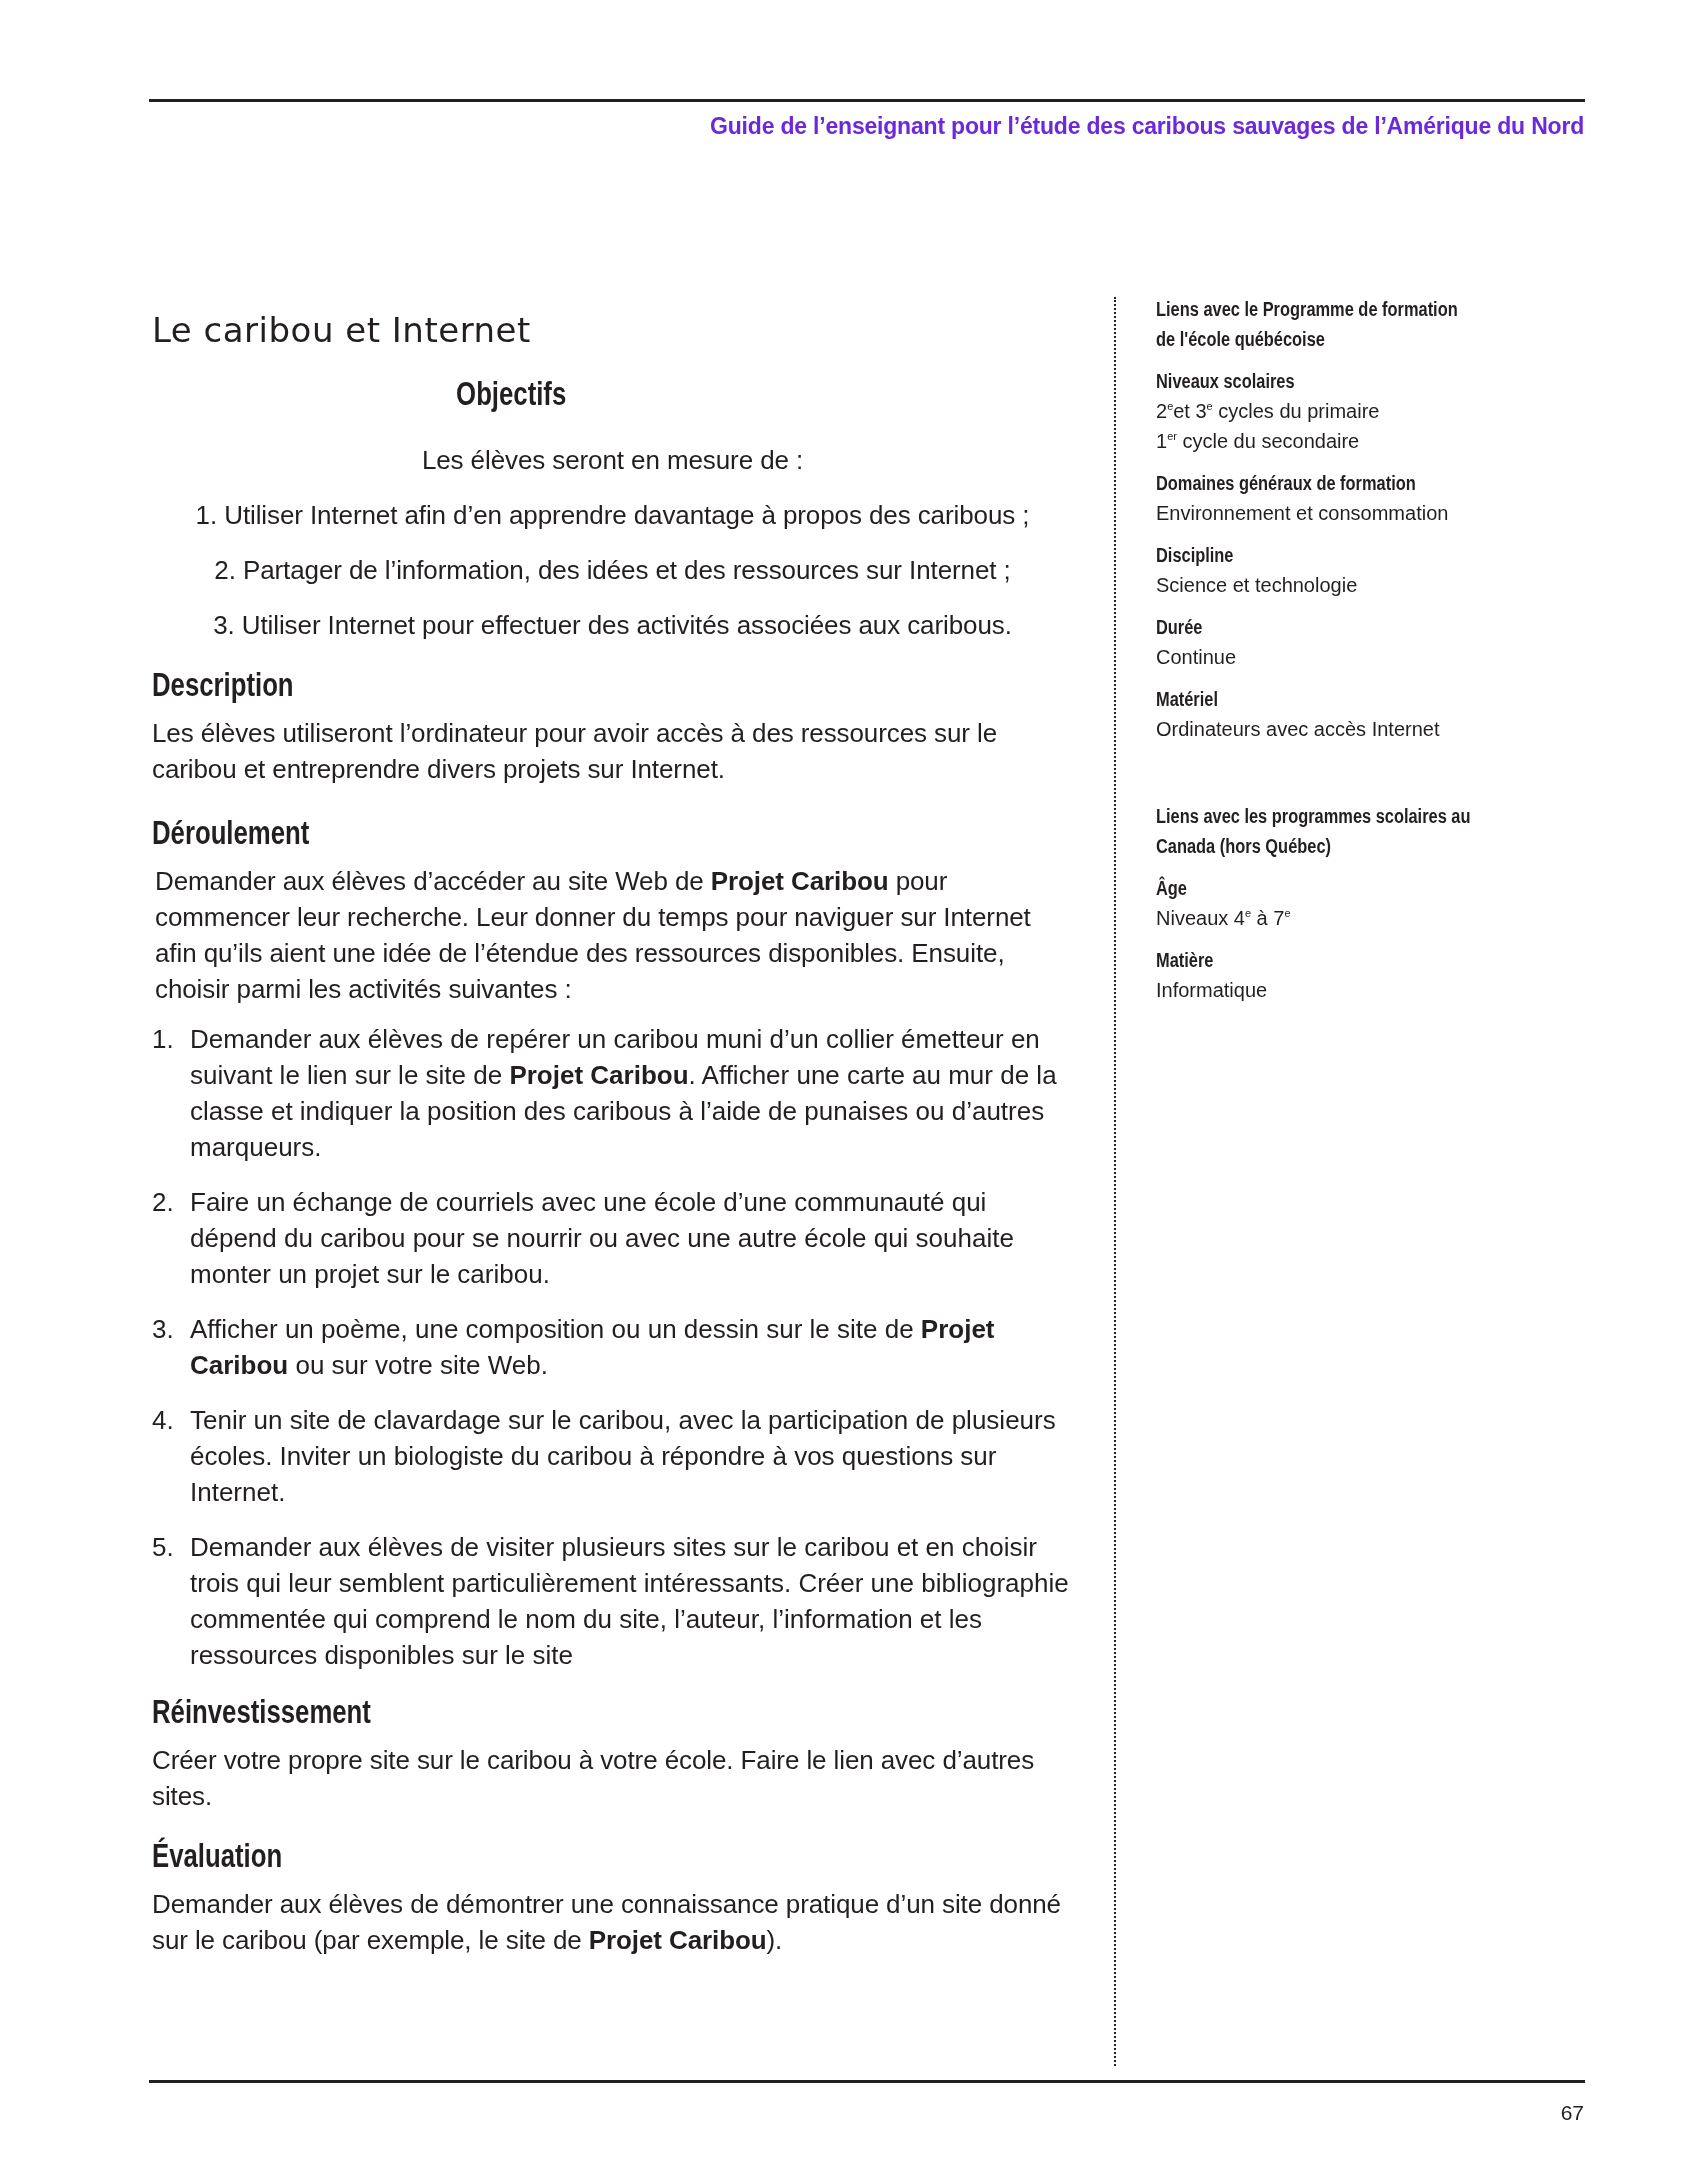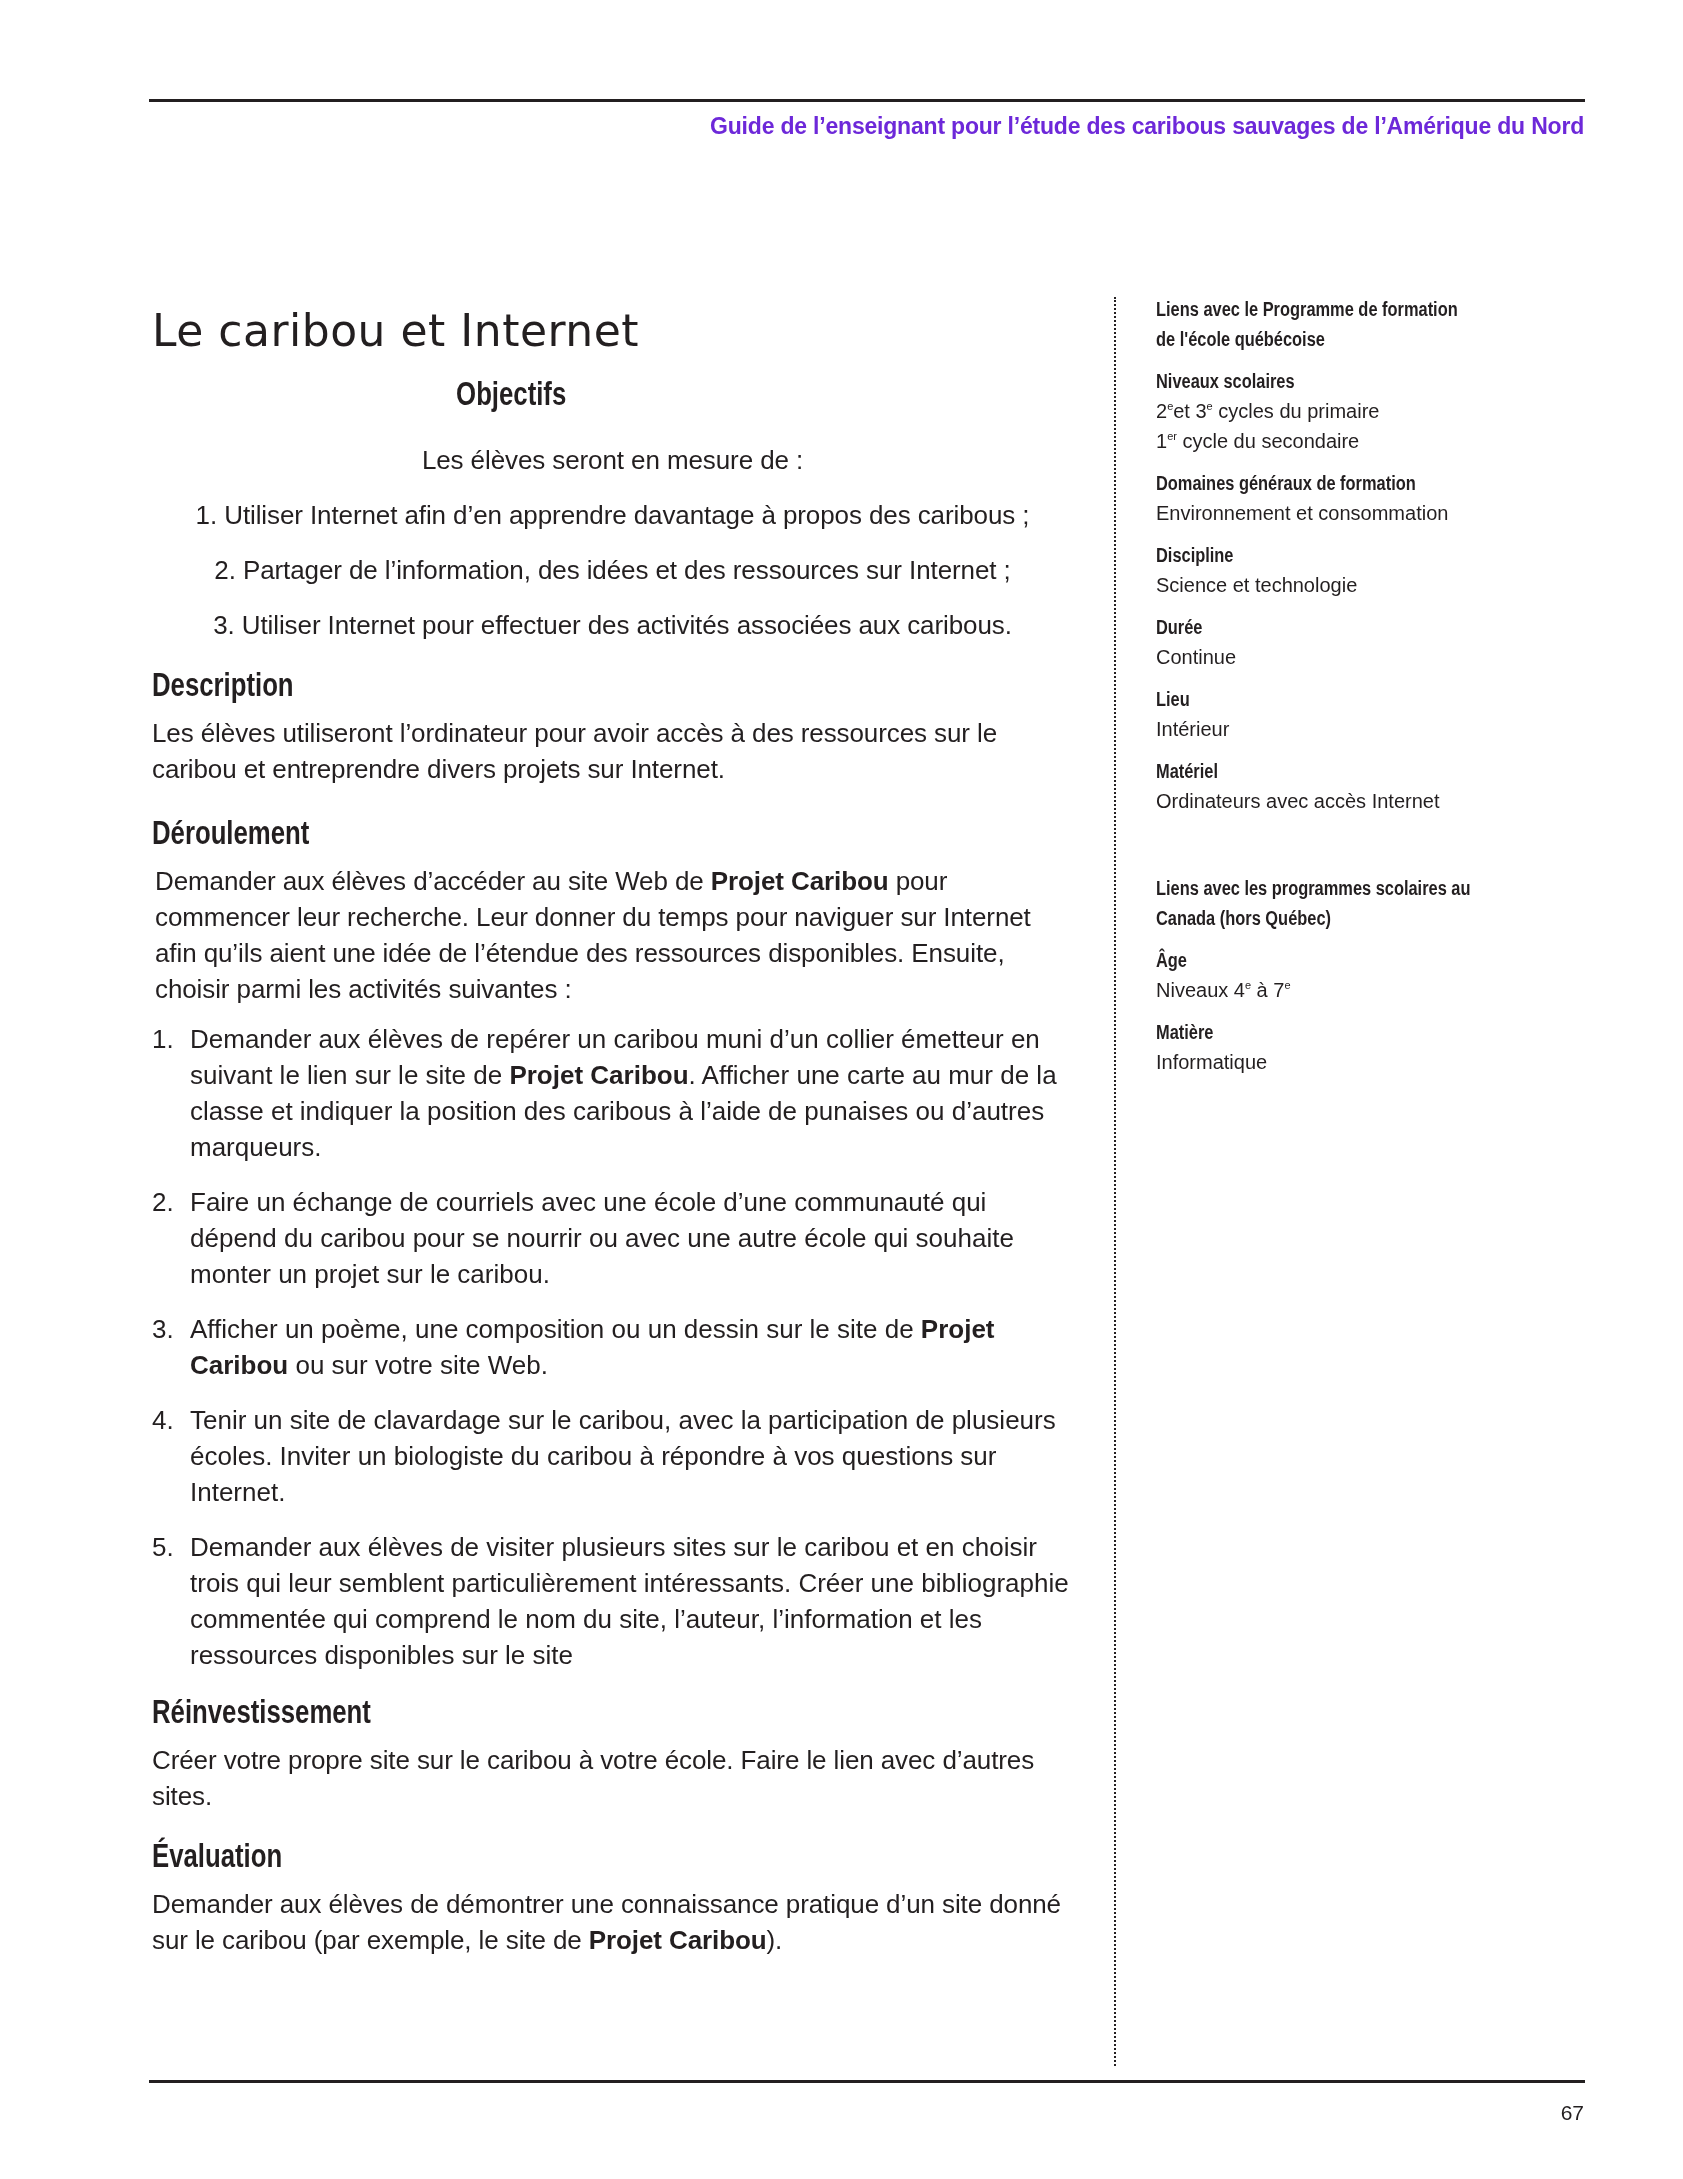--- a/index.html
+++ b/index.html
@@ -4,21 +4,21 @@
 <style>
   html, body { margin: 0; padding: 0; background: #ffffff; }
   body { width: 1683px; height: 2179px; position: relative; overflow: hidden; color: #231f20; font-family: "Liberation Sans", sans-serif; }
   .rule-top { position: absolute; left: 149px; top: 99px; width: 1436px; height: 3px; background: #231f20; }
   .rule-bottom { position: absolute; left: 149px; top: 2080px; width: 1436px; height: 3px; background: #231f20; }
   .running-head { position: absolute; right: 99px; top: 113px; font-size: 23px; letter-spacing: -0.2px; color: #6d28d9; white-space: nowrap; font-weight: bold; }
   .page-number { position: absolute; right: 99px; top: 2101px; font-size: 21px; }
   .col-divider { position: absolute; left: 1114px; top: 297px; height: 1769px; width: 0; border-left: 2px dotted #231f20; }
 
   .main { position: absolute; left: 152px; top: 297px; width: 921px; }
-  .title { font-family: "DejaVu Sans", sans-serif; font-size: 44px; font-weight: normal; margin: 4px 0 0 0; letter-spacing: 0.5px; line-height: 59px; }
+  .title { font-family: "DejaVu Sans", sans-serif; font-size: 34px; font-weight: normal; margin: 4px 0 0 0; letter-spacing: 0.5px; line-height: 59px; }
   .h2 { font-family: "Liberation Sans", sans-serif; font-weight: bold; font-size: 33px; transform: scaleX(0.78); transform-origin: left center; margin: 0; line-height: 40px; white-space: nowrap; }
   .p { font-size: 26px; line-height: 36px; margin: 0; letter-spacing: -0.1px; }
   .obj-intro { margin-top: 28px; }
   .obj-item { margin-top: 19px; }
   .sec { margin-top: 18px; }
   .sec-body { margin-top: 10px; }
   b.strong { font-weight: bold; }
   ol.steps { list-style: none; margin: 14px 0 0 0; padding: 0; }
   ol.steps li { position: relative; padding-left: 38px; margin-bottom: 19px; font-size: 26px; line-height: 36px; }
   ol.steps li .num { position: absolute; left: 0; top: 0; }
@@ -113,24 +113,20 @@
     </div>
     <div class="side-group">
       <p class="side-h">Discipline</p>
       <p class="side-v">Science et technologie</p>
     </div>
     <div class="side-group">
       <p class="side-h">Durée</p>
       <p class="side-v">Continue</p>
     </div>
     <div class="side-group">
-      <p class="side-h">Lieu</p>
-      <p class="side-v">Intérieur</p>
-    </div>
-    <div class="side-group">
       <p class="side-h">Matériel</p>
       <p class="side-v">Ordinateurs avec accès Internet</p>
     </div>
   </div>
 
   <div style="margin-top:57px;">
     <div class="side-block-title">
       <p class="side-h">Liens avec les programmes scolaires au</p>
       <p class="side-h">Canada (hors Québec)</p>
     </div>

